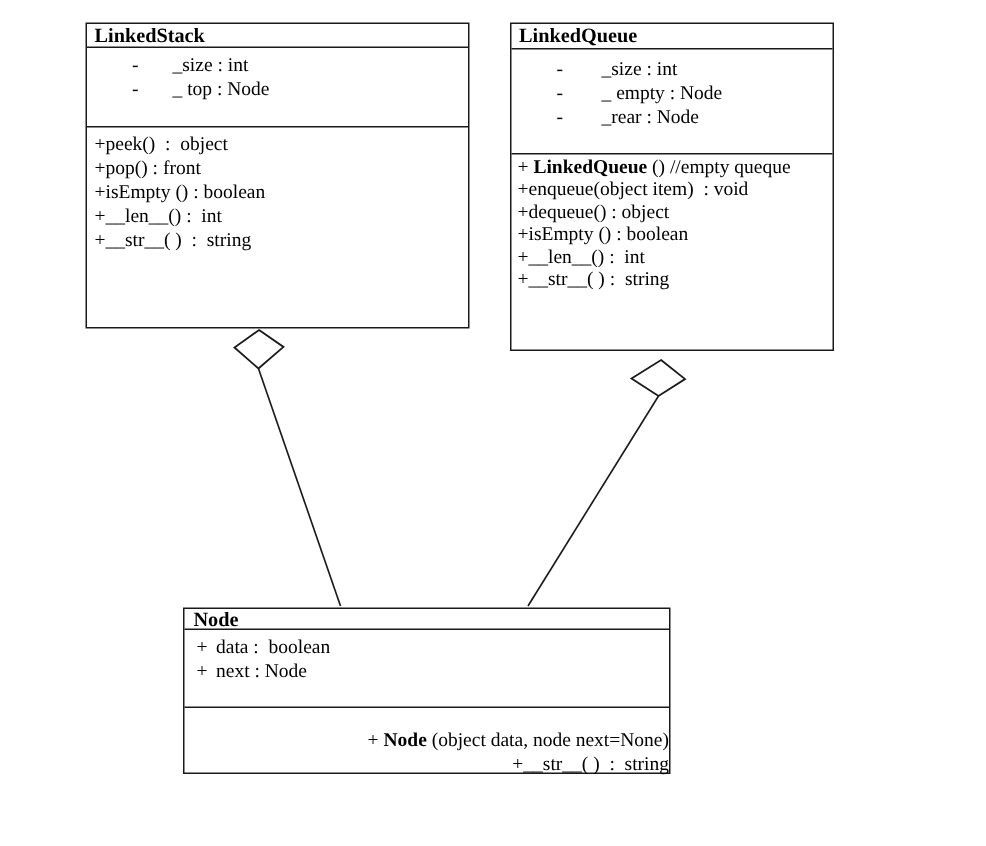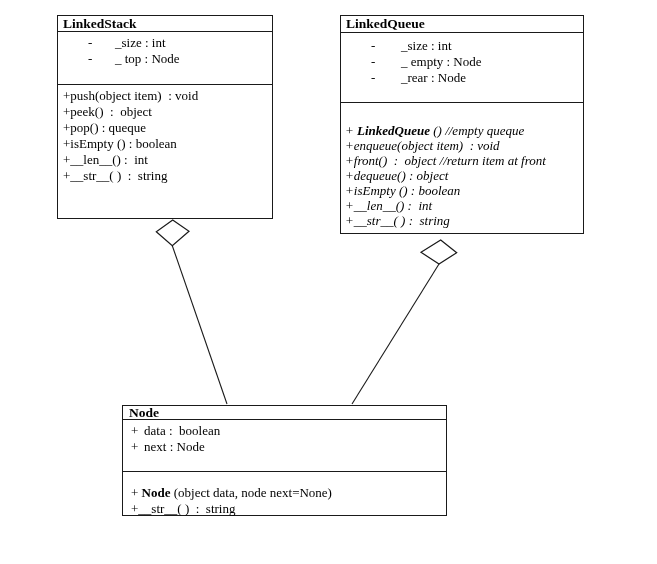--- a/index.html
+++ b/index.html
@@ -34,44 +34,44 @@
   }
   .attrs { flex: none; }
   .methods { border-top: 1.4px solid #1a1a1a; flex: 1 1 auto; }
   .row { font-size: 13px; white-space: pre; }
   .seg { white-space: pre; }
   .b { font-weight: bold; }
   .attr-row { display: flex; }
   .marker { display: inline-block; flex: none; }
 
   
-  #box-ls { left: 57px; top: 15px; width: 216px; height: 204px; }
+  #box-ls { left: 57px; top: 15px; width: 256px; height: 204px; }
   #box-ls .uml-title { height: 15px; line-height: 15px; padding-left: 5px; }
   #box-ls .attrs { height: 49px; padding-top: 3px; }
   #box-ls .attrs .row { line-height: 15.5px; padding-left: 30px; }
   #box-ls .attrs .marker { width: 27px; }
   #box-ls .methods { padding: 3px 0 0 5px; }
   #box-ls .methods .row { line-height: 16px; }
 
   
-  #box-lq { left: 340px; top: 15px; width: 244px; height: 219px; }
+  #box-lq { left: 340px; top: 15px; width: 216px; height: 219px; }
   #box-lq .uml-title { height: 16px; line-height: 16px; padding-left: 5px; }
   #box-lq .attrs { height: 64px; padding-top: 5px; }
   #box-lq .attrs .row { line-height: 16px; padding-left: 30px; }
   #box-lq .attrs .marker { width: 30px; }
-  #box-lq .methods { padding: 20px 0 0 4px; font-style: italic; }
+  #box-lq .methods { padding: 0 0 0 4px; }
   #box-lq .methods .row { line-height: 15px; }
 
   
   #box-node { left: 122px; top: 405px; width: 325px; height: 111px; }
   #box-node .uml-title { height: 13px; line-height: 13px; padding-left: 6px; }
   #box-node .attrs { height: 48px; padding-top: 3px; }
   #box-node .attrs .row { line-height: 16px; padding-left: 8px; }
   #box-node .attrs .marker { width: 13px; }
-  #box-node .methods { padding: 13px 0 0 8px; }
+  #box-node .methods { padding: 13px 0 0 8px; text-align: right; }
   #box-node .methods .row { line-height: 16px; }
 </style>
 </head>
 <body>
 
 <div class="canvas">
 
   <svg class="connectors" width="657" height="564" viewBox="0 0 657 564">
     <line x1="172.3" y1="245.7" x2="227" y2="404"></line>
     <line x1="439" y1="264" x2="352" y2="404"></line>
@@ -85,23 +85,22 @@
       <div class="row attr-row">
         <span class="marker">-</span>
         <span class="seg">_size : int</span>
       </div>
       <div class="row attr-row">
         <span class="marker">-</span>
         <span class="seg">_ top : Node</span>
       </div>
     </div>
     <div class="methods">
-      <div class="row"><span class="seg">+push(object item)  : void</span></div>
       <div class="row"><span class="seg">+peek()  :  object</span></div>
-      <div class="row"><span class="seg">+pop() : queque</span></div>
+      <div class="row"><span class="seg">+pop() : front</span></div>
       <div class="row"><span class="seg">+isEmpty () : boolean</span></div>
       <div class="row"><span class="seg">+__len__() :  int</span></div>
       <div class="row"><span class="seg">+__str__( )  :  string</span></div>
     </div>
   </div>
 
   <div class="uml-box" id="box-lq">
     <div class="uml-title">LinkedQueue</div>
     <div class="attrs">
       <div class="row attr-row">
@@ -113,21 +112,20 @@
         <span class="seg">_ empty : Node</span>
       </div>
       <div class="row attr-row">
         <span class="marker">-</span>
         <span class="seg">_rear : Node</span>
       </div>
     </div>
     <div class="methods">
       <div class="row"><span class="seg">+ </span><span class="seg b">LinkedQueue</span><span class="seg"> () //empty queque</span></div>
       <div class="row"><span class="seg">+enqueue(object item)  : void</span></div>
-      <div class="row"><span class="seg">+front()  :  object //return item at front</span></div>
       <div class="row"><span class="seg">+dequeue() : object</span></div>
       <div class="row"><span class="seg">+isEmpty () : boolean</span></div>
       <div class="row"><span class="seg">+__len__() :  int</span></div>
       <div class="row"><span class="seg">+__str__( ) :  string</span></div>
     </div>
   </div>
 
   <div class="uml-box" id="box-node">
     <div class="uml-title">Node</div>
     <div class="attrs">

